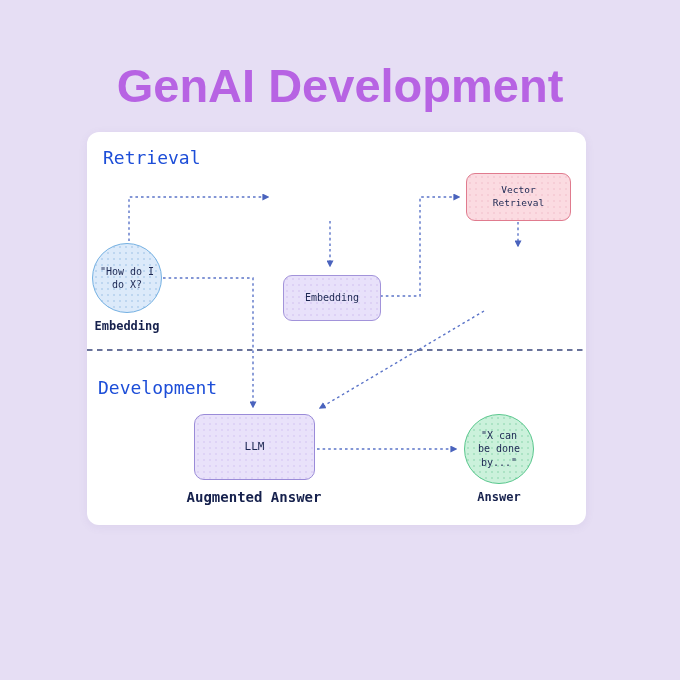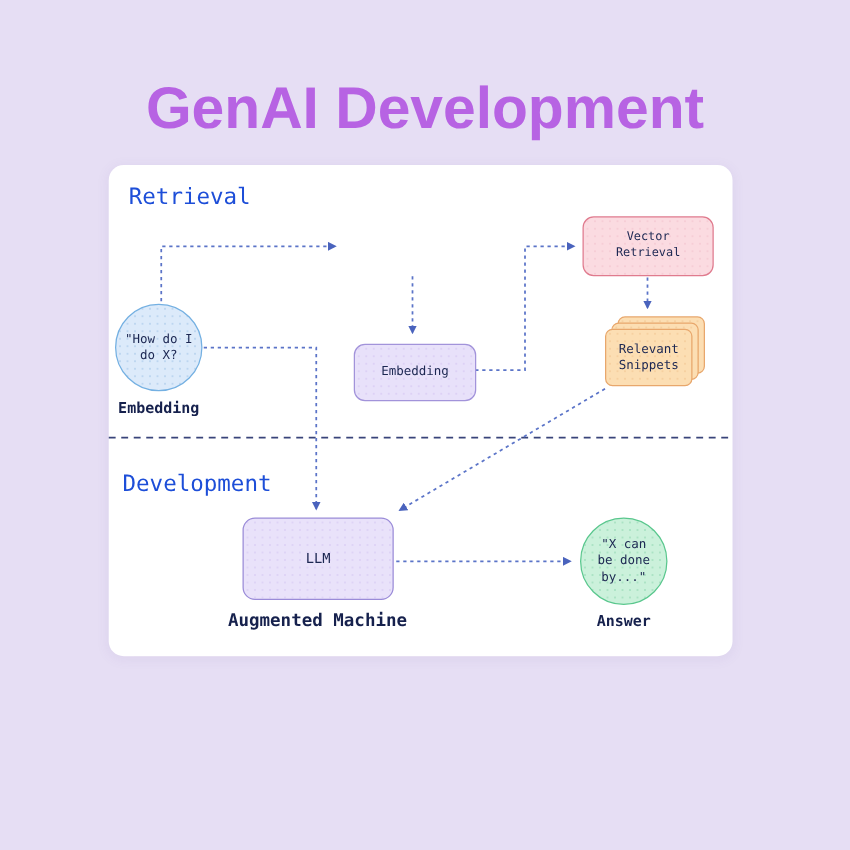--- a/index.html
+++ b/index.html
@@ -139,31 +139,24 @@
 
 
   <div class="node node-box node-vector-database">
     <div class="wrap">Vector Retrieval</div>
   </div>
 
   <div class="node node-box node-embedding">
     <div>Embedding</div>
   </div>
 
-  <div class="snippets">
-    <div class="snip-card snip-back"></div>
-    <div class="snip-card snip-mid"></div>
-    <div class="snip-card snip-front">
-      <div class="wrap">Relevant Snippets</div>
-    </div>
-  </div>
 
   <div class="node node-box node-llm">
     <div>LLM</div>
   </div>
-  <div class="caption caption-augmented">Augmented Machine</div>
+  <div class="caption caption-augmented">Augmented Answer</div>
 
   <div class="node circle node-answer">
     <div class="wrap">"X can be done by..."</div>
   </div>
   <div class="caption caption-answer">Answer</div>
 
 </div>
 
 </body></html>

